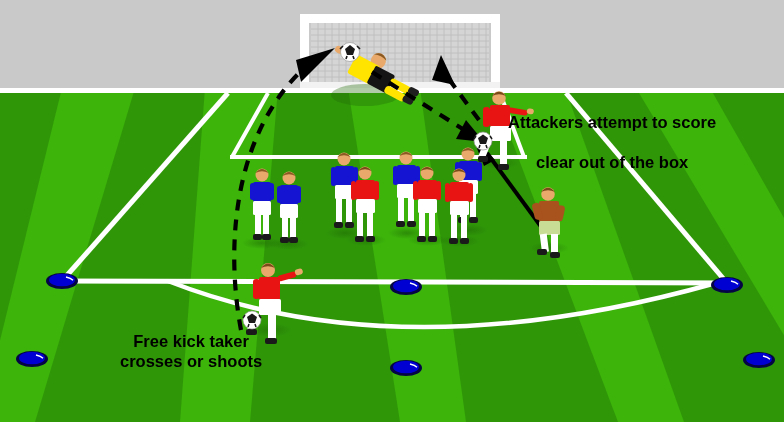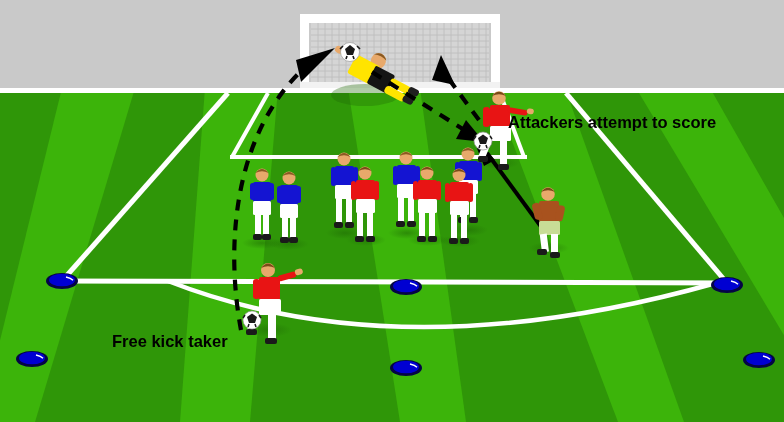--- a/index.html
+++ b/index.html
@@ -15,21 +15,21 @@
     position:absolute;
     color:#000;
     font-weight:bold;
     font-family:"Liberation Sans", sans-serif;
     text-align:center;
     line-height:1.22;
     white-space:pre;
     letter-spacing:0px;
   }
   #annot-right{left:508px;top:112px;font-size:16.5px;}
-  #annot-bottom{left:112px;top:331px;font-size:16.5px;}
+  #annot-bottom{left:120px;top:331px;font-size:16.5px;}
 </style>
 </head>
 <body>
 
 <div id="scene">
 
   <svg class="layer" width="784" height="422" viewBox="0 0 784 422">
     <defs>
       <clipPath id="clipField">
           <rect x="0" y="88" width="784" height="334"></rect>
@@ -318,17 +318,17 @@
       <ellipse cx="727" cy="284" rx="13" ry="6.3" fill="#0000d2"></ellipse>
       <path d="M731,281 q5,1.2 7,3.2" stroke="#ffffff" stroke-width="1.4" fill="none"></path>
     </g>
     <g>
       <ellipse cx="759" cy="360" rx="16" ry="8" fill="#050544"></ellipse>
       <ellipse cx="759" cy="359" rx="13" ry="6.3" fill="#0000d2"></ellipse>
       <path d="M763,356 q5,1.2 7,3.2" stroke="#ffffff" stroke-width="1.4" fill="none"></path>
     </g>
   </svg>
 
-  <div class="annot" id="annot-right"><span>Attackers attempt to score</span><br><br></div>
-
-  <div class="annot" id="annot-bottom"><span>Free kick taker</span><br></div>
+  <div class="annot" id="annot-right"><span>Attackers attempt to score</span><br><br><span>clear out of the box</span></div>
+
+  <div class="annot" id="annot-bottom"><span>Free kick taker</span><br><span>crosses or shoots</span></div>
 
 </div>
 
 </body></html>

